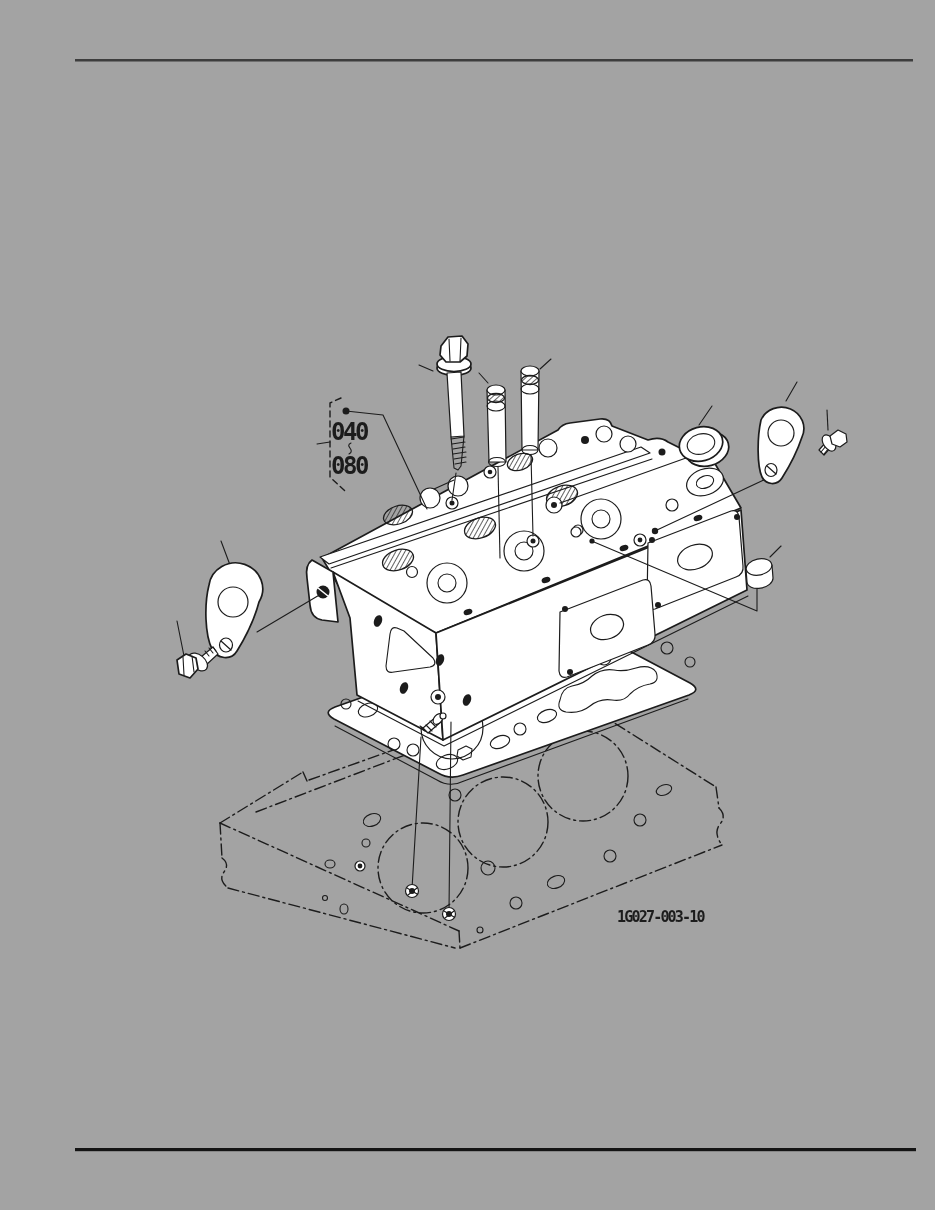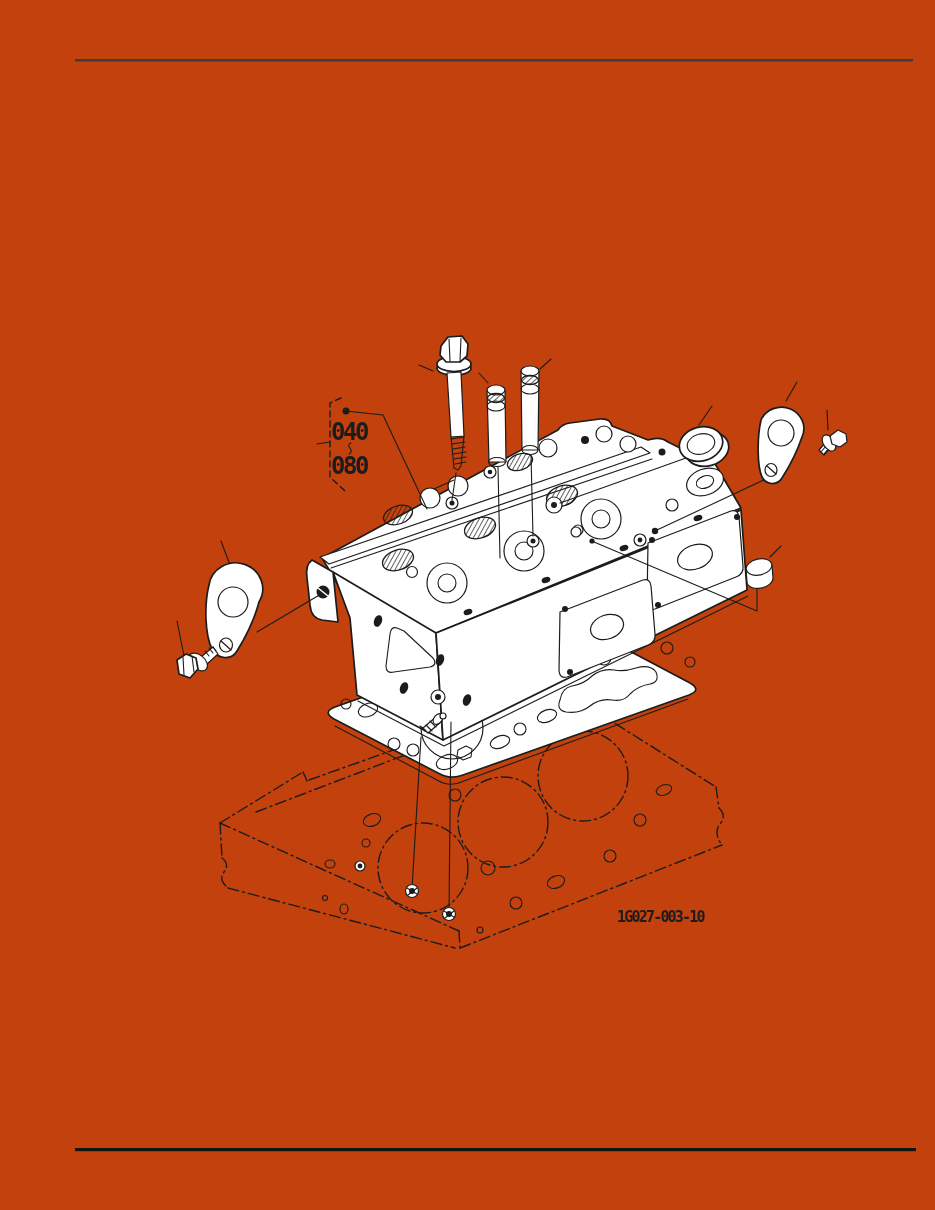--- a/index.html
+++ b/index.html
@@ -1,16 +1,16 @@
 <!DOCTYPE html>
 <html><head>
 <meta charset="utf-8">
 <style>
   html,body{margin:0;padding:0;background:#e8e8e8;}
-  .page{position:relative;width:935px;height:1210px;background:#c2410c;overflow:hidden;
+  .page{position:relative;width:935px;height:1210px;background:#a3a3a3;overflow:hidden;
         font-family:"DejaVu Sans Mono","Liberation Mono",monospace;}
   svg{position:absolute;inset:0;}
   svg *{stroke-linecap:round;stroke-linejoin:round;}
   .ln2 {fill:none;stroke:#1c1c1c;stroke-width:1.1;}
   .wh  {fill:#ffffff;stroke:#1c1c1c;stroke-width:1.7;}
   .wh2 {fill:#ffffff;stroke:#1c1c1c;stroke-width:1.2;}
   .dk  {fill:#1c1c1c;stroke:none;}
   .hatch{fill:url(#hatch);stroke:#1c1c1c;stroke-width:1.3;}
   .ph  {fill:none;stroke:#1c1c1c;stroke-width:1.4;stroke-dasharray:11 4 2 4;}
   .dash{fill:none;stroke:#1c1c1c;stroke-width:1.4;stroke-dasharray:6 4;}

